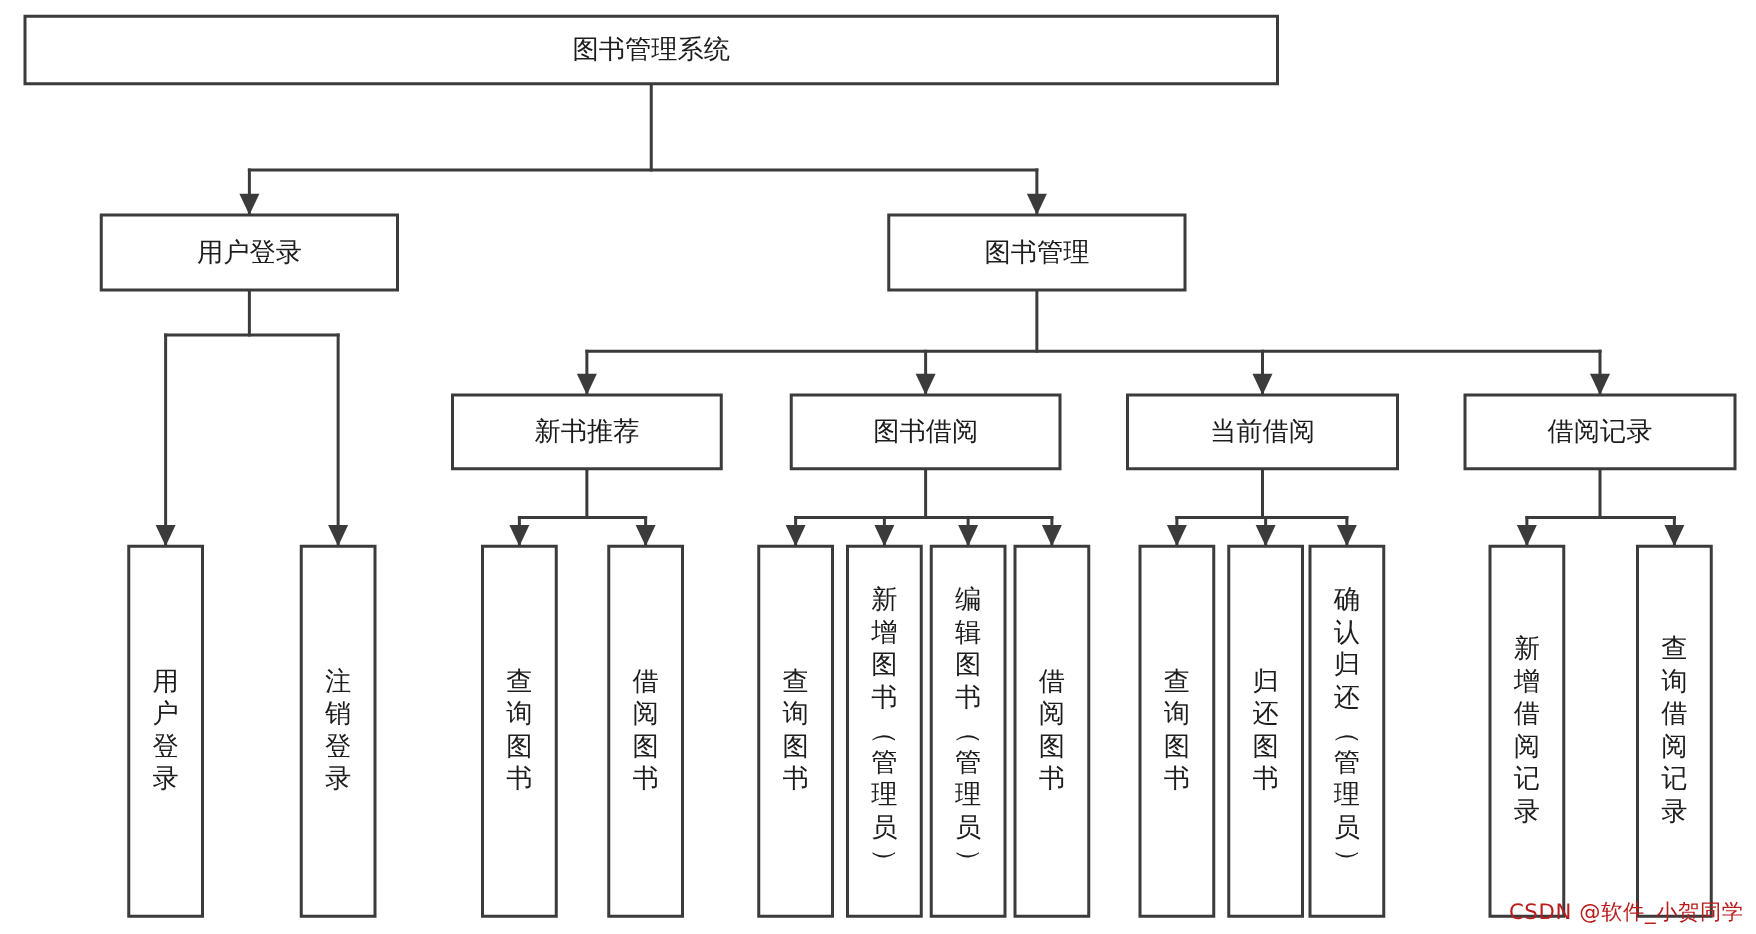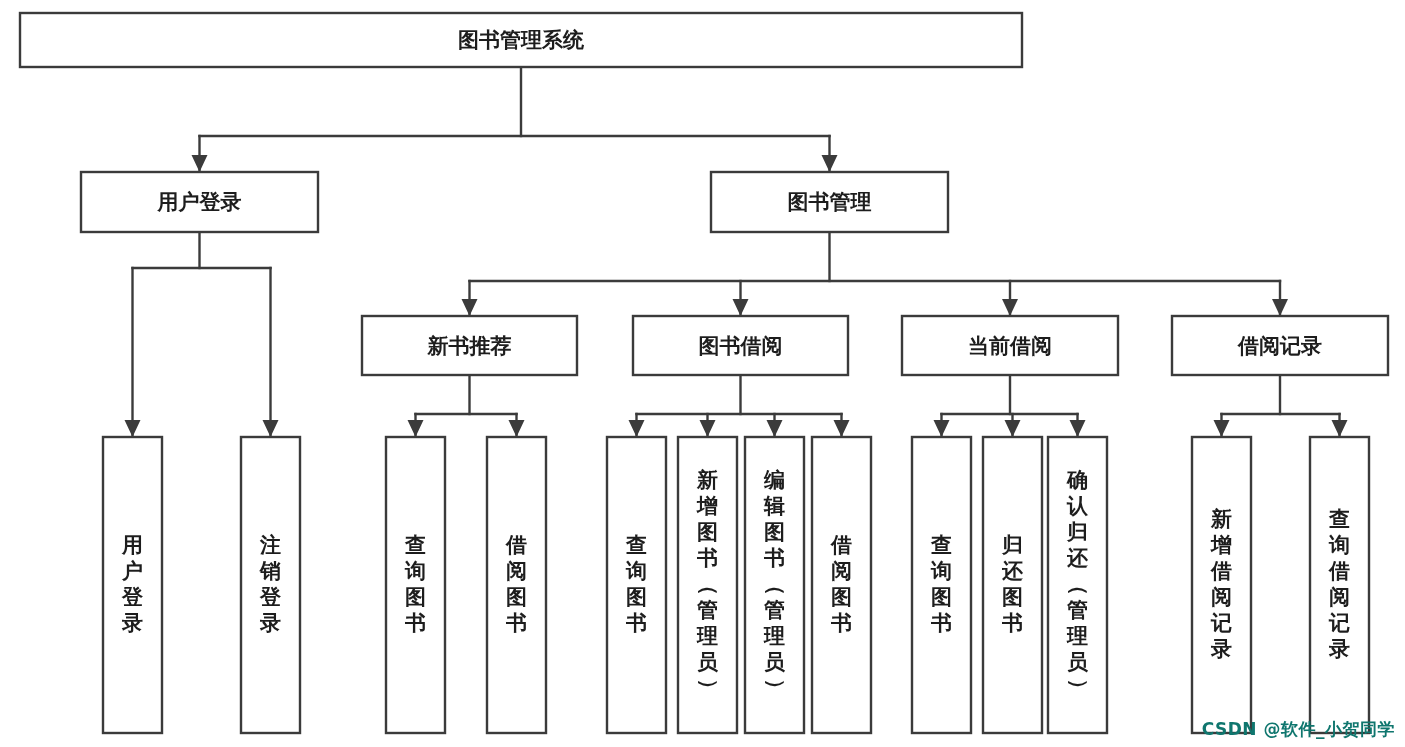--- a/index.html
+++ b/index.html
@@ -10,21 +10,20 @@
   }
   body {
     font-family: "DejaVu Sans", "Liberation Sans", sans-serif;
   }
   #diagram-root {
     position: relative;
     width: 1405px;
     height: 747px;
     background: #ffffff;
     overflow: hidden;
-    font-weight: bold;
   }
   svg.diagram-canvas {
     position: absolute;
     left: 0;
     top: 0;
     width: 1405px;
     height: 747px;
     display: block;
   }
   .node-box {
@@ -58,21 +57,21 @@
     font-size: 21px;
     text-anchor: middle;
     dominant-baseline: middle;
   }
   .watermark-text {
     position: absolute;
     right: 10px;
     bottom: 6px;
     font-family: "DejaVu Sans", "Liberation Sans", sans-serif;
     font-size: 17px;
-    color: #0f766e;
+    color: #b91c1c;
     letter-spacing: 0.5px;
     white-space: nowrap;
     user-select: none;
   }
 </style>
 </head>
 <body>
 
 <div id="diagram-root">
 

